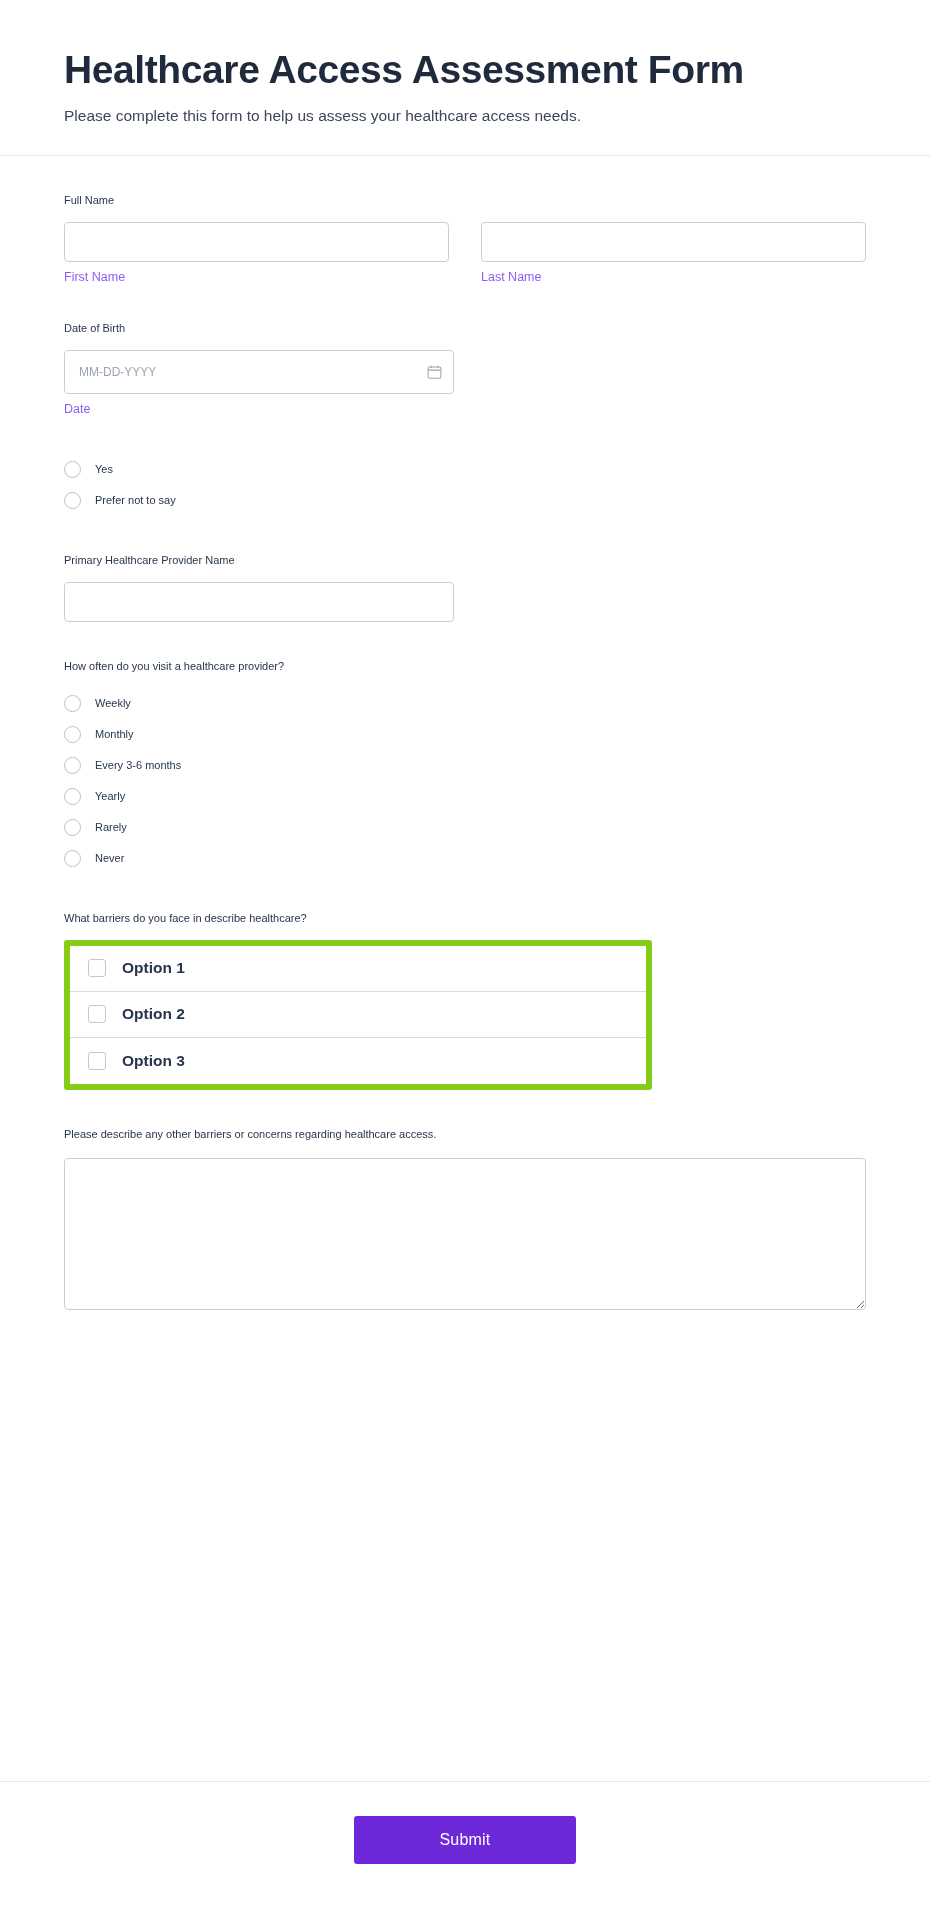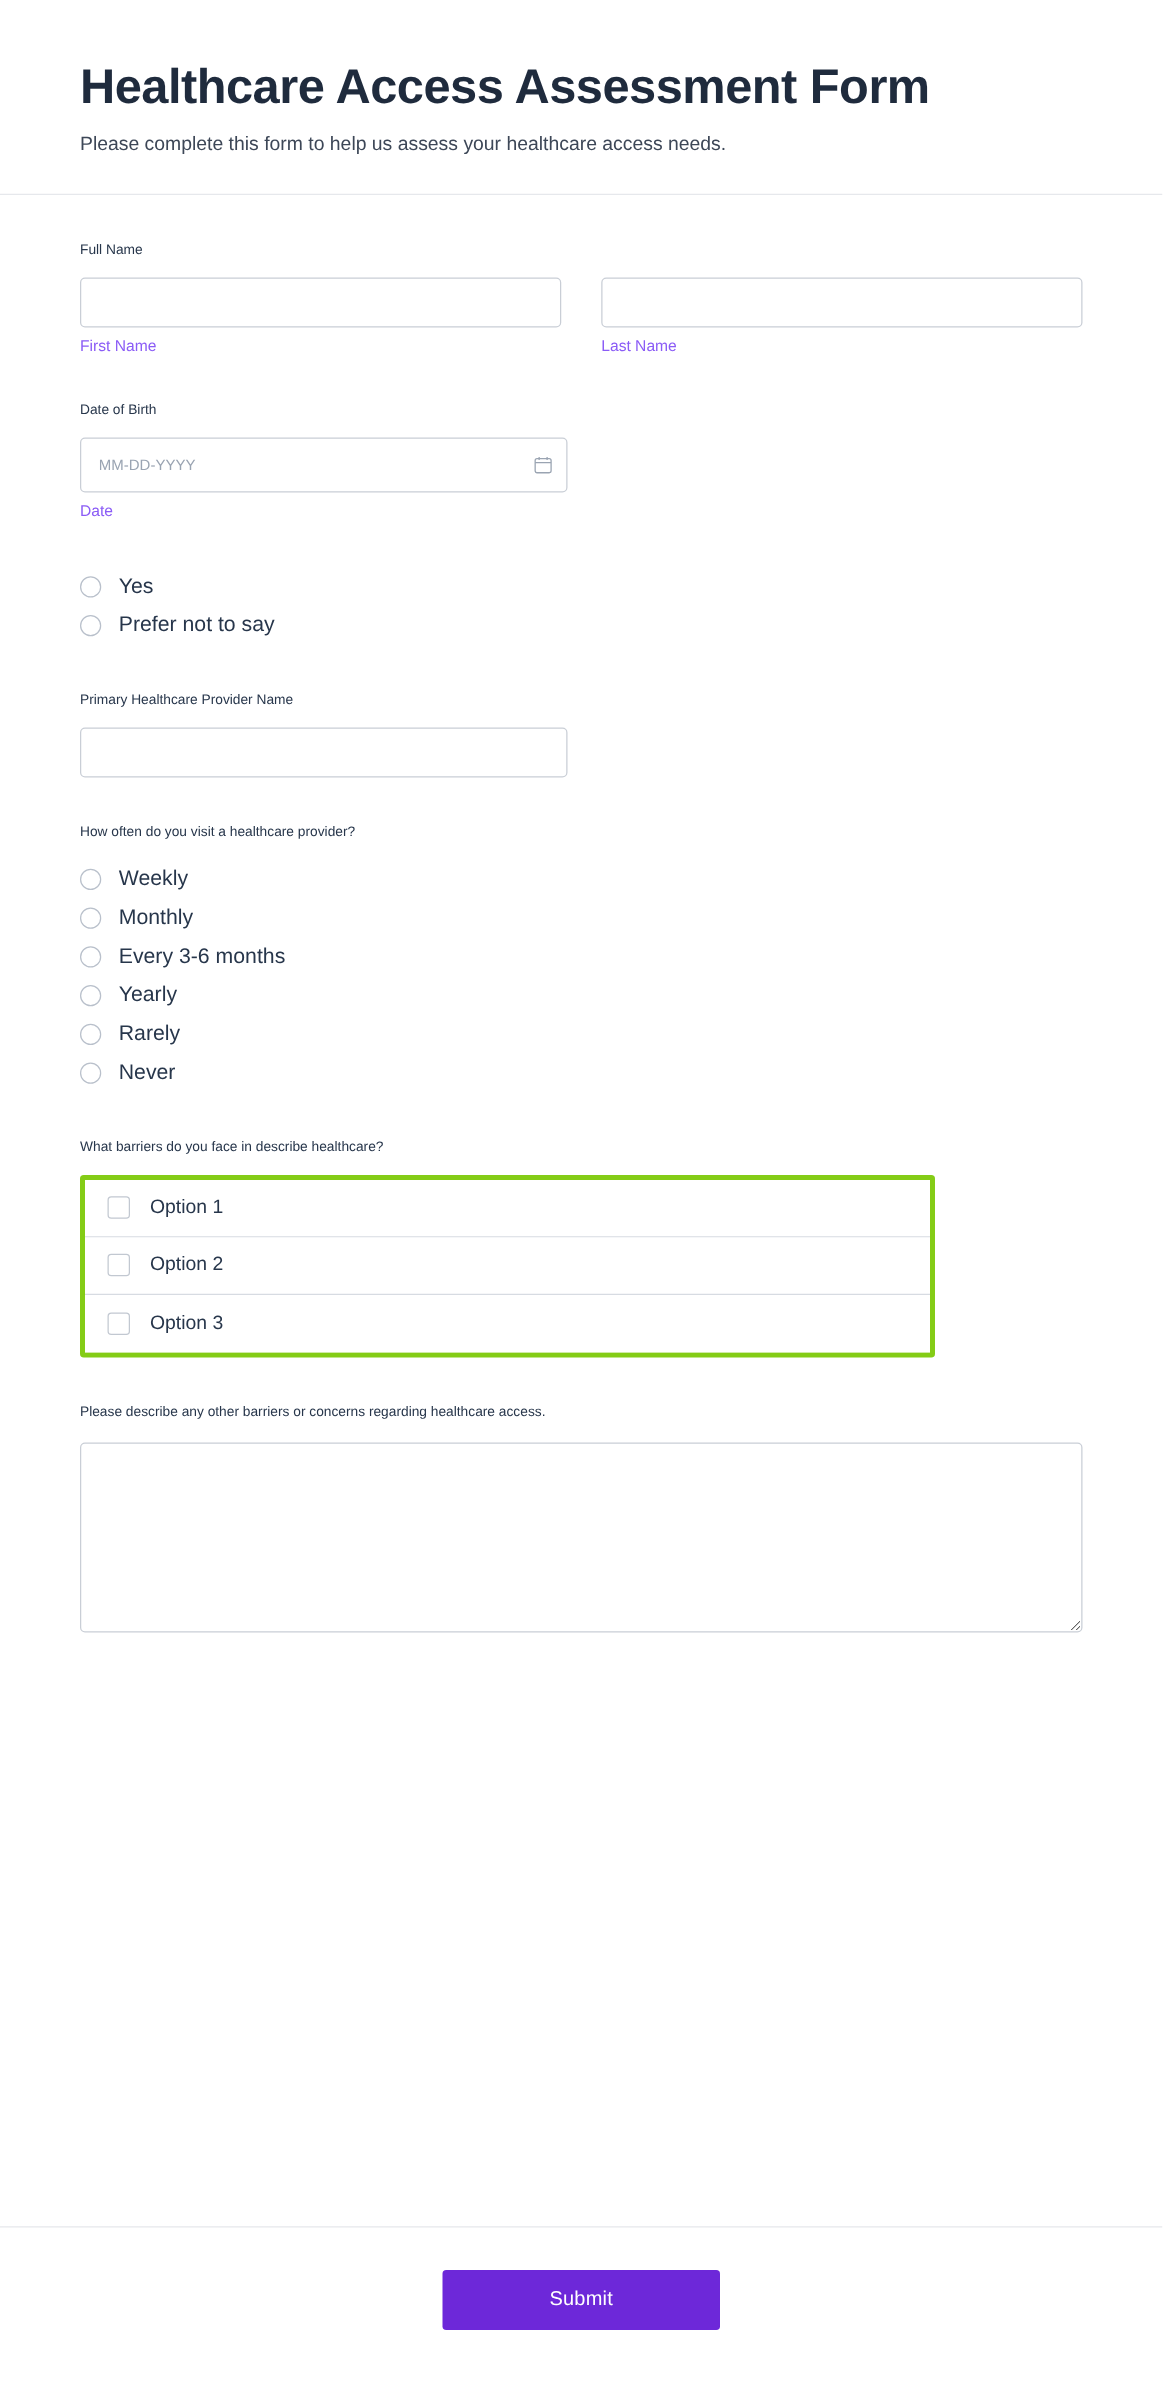--- a/index.html
+++ b/index.html
@@ -127,31 +127,32 @@
   }
   .radio-dot {
     width: 17px;
     height: 17px;
     border: 1px solid #b9c0cb;
     border-radius: 50%;
     background: #fff;
     flex: none;
   }
   .choice-text {
-    font-size: 17px;
+    font-size: 11px;
     color: #27364b;
   }
 
   
   .check-table {
-    border: 4px solid #84cc16;
+    border: 6px solid #84cc16;
     border-radius: 3px;
-    width: 684px;
+    width: 588px;
     overflow: hidden;
     margin-top: 4px;
+    font-weight: bold;
   }
   .check-row {
     display: flex;
     align-items: center;
     gap: 16px;
     height: 46px;
     padding: 0 18px;
     border-bottom: 1px solid #d7dbe2;
     background: #fff;
   }

